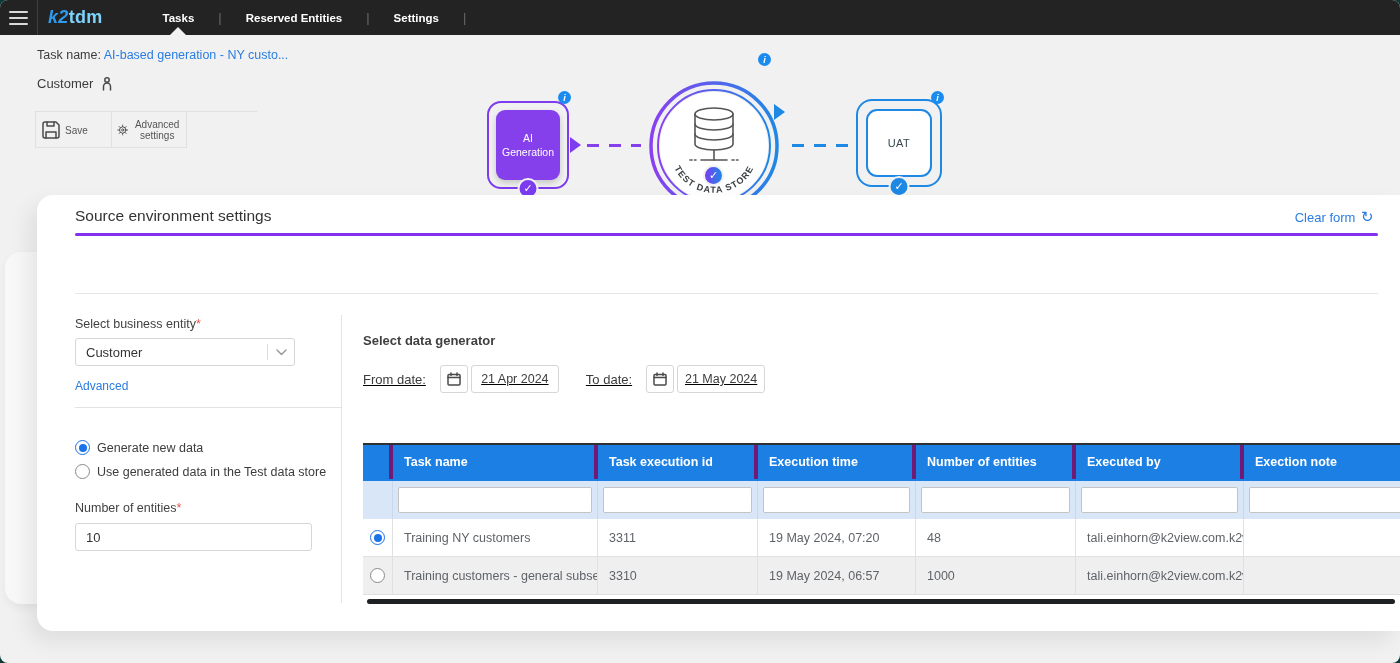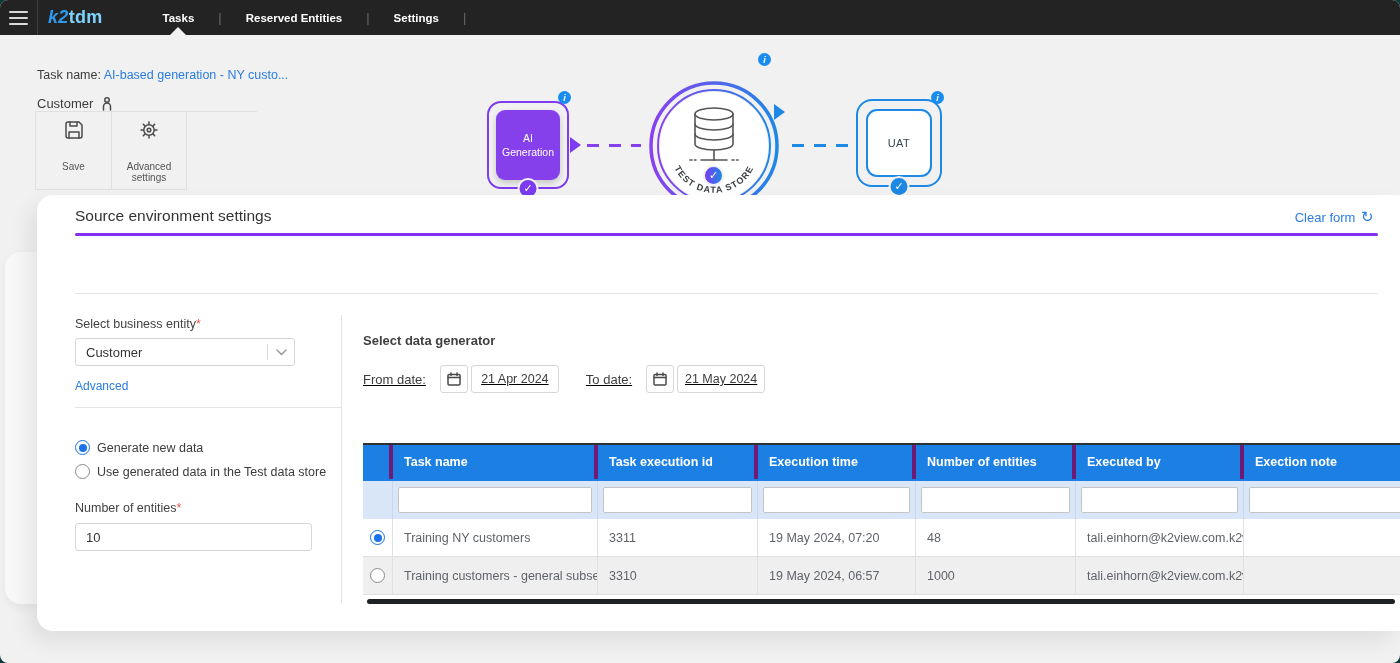--- a/index.html
+++ b/index.html
@@ -14,26 +14,26 @@
   .logo { margin-left:10px; font-size:18px; font-weight:bold; letter-spacing:.3px; display:flex; align-items:baseline; }
   .logo .k2 { color:#2e9bf0; font-style:italic; }
   .logo .tdm { color:#7dd3fc; }
   .nav-items { display:flex; align-items:center; margin-left:46px; height:100%;gap:10px; }
   .nav-item { color:#ffffff; font-size:11.5px; font-weight:bold; padding:0 14px; height:100%; display:flex; align-items:center; position:relative; cursor:pointer; }
   .nav-sep { color:#6a6a6a; font-size:13px; }
   .nav-notch { position:absolute; left:50%; bottom:0; transform:translateX(-50%); width:0; height:0; border-left:8px solid transparent; border-right:8px solid transparent; border-bottom:8px solid #f1f1f2; }
 
   
   .task-meta { position:absolute; left:37px; top:48px; }
-  .task-name-line { font-size:12.5px; color:#3c3c3c;margin-top:20px; }
+  .task-name-line { font-size:12.5px; color:#3c3c3c; }
   .task-name-line .val { color:#2a7de0; }
   .entity-line { margin-top:14px; font-size:13px; color:#3c3c3c; display:flex; align-items:center; gap:8px; }
   .meta-divider { position:absolute; left:35px; top:111px; width:222px; height:1px; background:#e0e0e0; }
   .toolbar { position:absolute; left:35px; top:112px; display:flex; border-bottom:1px solid #e0e0e0; }
-  .tool-btn { width:76px; padding:7px 4px 6px; display:flex; flex-direction:column; align-items:center; gap:20px; border-left:1px solid #e0e0e0; cursor:pointer; }
+  .tool-btn { width:76px; padding:7px 4px 6px; display:flex; flex-direction:row; align-items:center; gap:3px; border-left:1px solid #e0e0e0; cursor:pointer; }
   .tool-btn:last-child { border-right:1px solid #e0e0e0; }
   .tool-btn .tlabel { font-size:10px; color:#555; text-align:center; line-height:11px; }
   .icon-stroke { stroke:#4a4a4a; fill:none; stroke-width:1.5; stroke-linecap:round; stroke-linejoin:round; }
 
   
   .flow { position:absolute; left:0; top:35px; width:1400px; height:160px; }
   .node { position:absolute; }
   .ai-node { left:487px; top:66px; width:82px; height:88px; border:2px solid #7e3cf0; border-radius:14px; padding:7px; background:transparent; }
   .ai-inner { width:100%; height:100%; background:#8540ec; border-radius:9px; display:flex; align-items:center; justify-content:center; color:#fff; font-size:10.5px; text-align:center; line-height:14px; box-shadow:0 3px 6px rgba(0,0,0,.18); }
   .uat-node { left:856px; top:64px; width:86px; height:88px; border:2.5px solid #1e88e5; border-radius:16px; padding:8px; }

